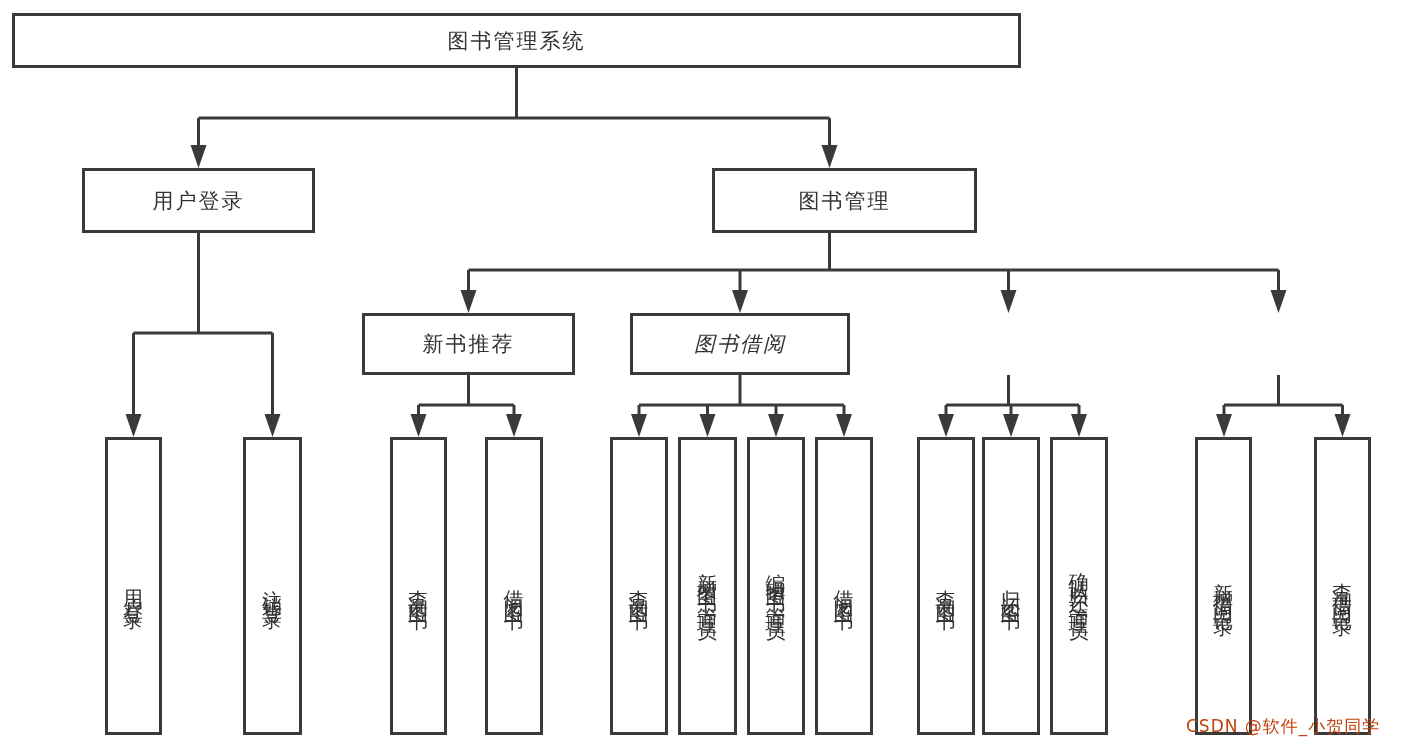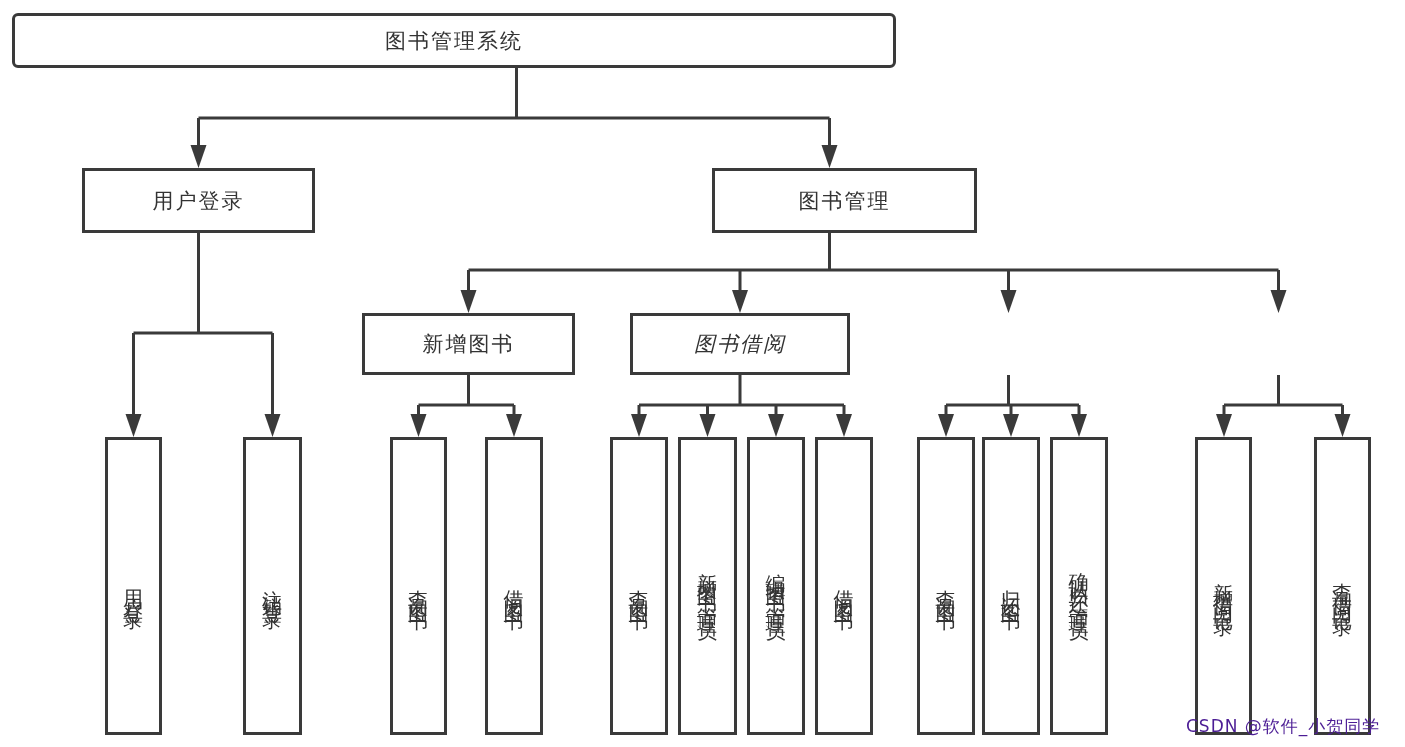--- a/index.html
+++ b/index.html
@@ -32,21 +32,21 @@
     font-size:20px;
     line-height:1;
     letter-spacing:7px;
     letter-spacing:7px;
     padding-top:4px;
   }
   .watermark{
     position:absolute;
     left:1186px;top:715px;
     font-size:17px;
-    color:#4c1d95;
+    color:#c2410c;
     letter-spacing:1px;
     z-index:3;
     white-space:nowrap;
   }
 </style>
 </head>
 <body>
 
 <div class="canvas">
 
@@ -83,26 +83,26 @@
       <polygon points="768,414 784,414 776,437"></polygon>
       <polygon points="836,414 852,414 844,437"></polygon>
       <polygon points="938,414 954,414 946,437"></polygon>
       <polygon points="1003,414 1019,414 1011,437"></polygon>
       <polygon points="1071,414 1087,414 1079,437"></polygon>
       <polygon points="1216,414 1232,414 1224,437"></polygon>
       <polygon points="1334.5,414 1350.5,414 1342.5,437"></polygon>
     </g>
   </svg>
 
-  <div class="box" style="left:12px;top:13px;width:884px;height:55px;border-radius:6px;">图书管理系统</div>
+  <div class="box" style="left:12px;top:13px;width:1009px;height:55px;">图书管理系统</div>
 
   <div class="box" style="left:82px;top:168px;width:233px;height:65px;">用户登录</div>
   <div class="box" style="left:712px;top:168px;width:265px;height:65px;">图书管理</div>
 
-  <div class="box" style="left:362px;top:313px;width:213px;height:62px;">新增图书</div>
+  <div class="box" style="left:362px;top:313px;width:213px;height:62px;">新书推荐</div>
   <div class="box" style="left:630px;top:313px;width:220px;height:62px;font-style:italic;">图书借阅</div>
 
   <div class="box leaf" style="left:105px;top:437px;width:57px;height:298px;">用户登录</div>
   <div class="box leaf" style="left:243px;top:437px;width:59px;height:298px;">注销登录</div>
   <div class="box leaf" style="left:390px;top:437px;width:57px;height:298px;">查询图书</div>
   <div class="box leaf" style="left:485px;top:437px;width:58px;height:298px;">借阅图书</div>
   <div class="box leaf" style="left:610px;top:437px;width:58px;height:298px;">查询图书</div>
   <div class="box leaf" style="left:678px;top:437px;width:59px;height:298px;">新增图书（管理员）</div>
   <div class="box leaf" style="left:747px;top:437px;width:58px;height:298px;">编辑图书（管理员）</div>
   <div class="box leaf" style="left:815px;top:437px;width:58px;height:298px;">借阅图书</div>

